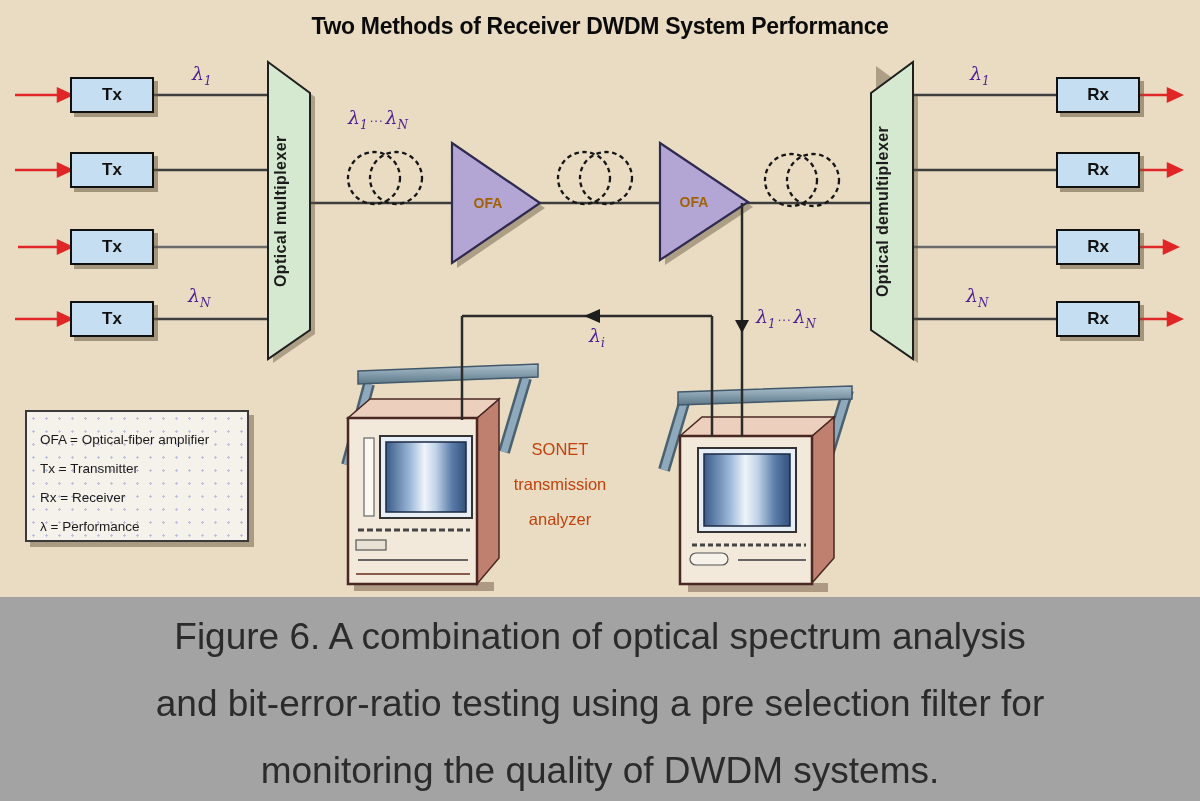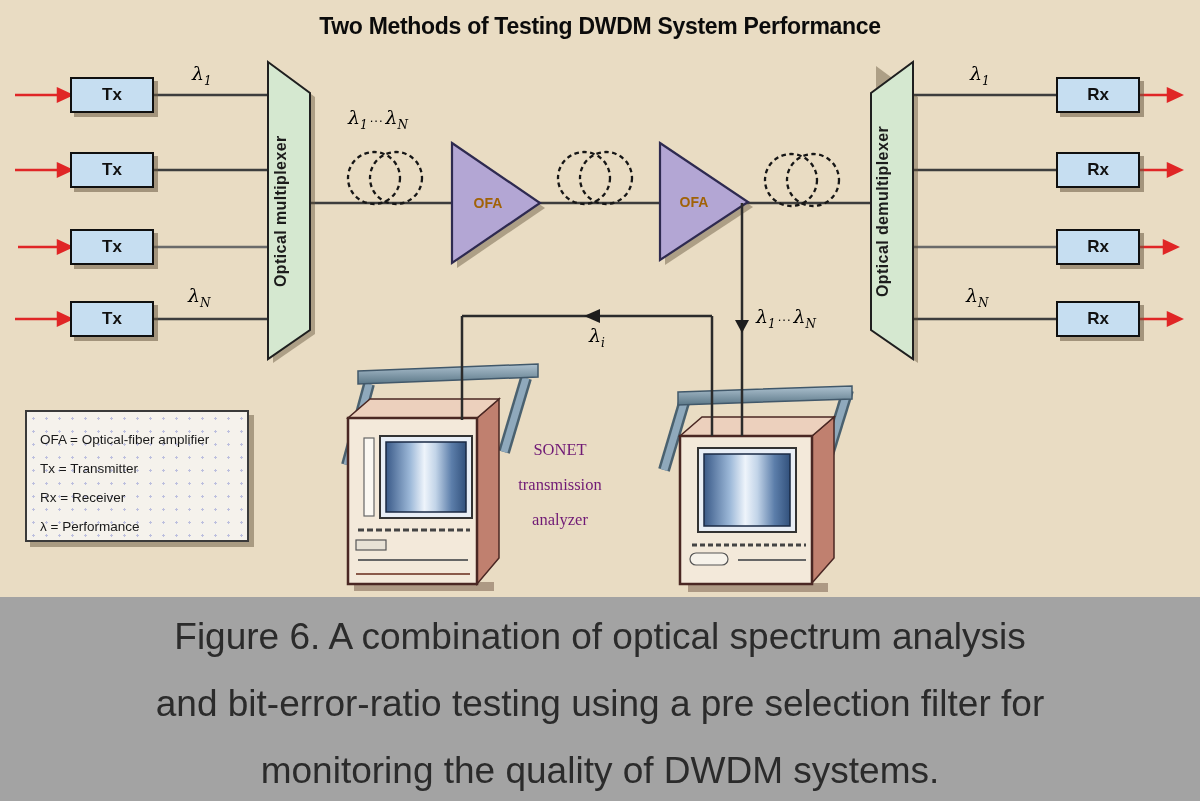--- a/index.html
+++ b/index.html
@@ -9,35 +9,35 @@
   .diagram svg { position:absolute; left:0; top:0; }
   .title { position:absolute; top:13px; left:0; width:100%; text-align:center;
            font-size:23px; font-weight:bold; color:#0b0b0b; letter-spacing:-0.3px; }
   .node-box { position:absolute; width:84px; height:36px; background:#c6def1;
               border:2.5px solid #101010; box-shadow:4px 4px 0 rgba(105,90,65,.55);
               display:flex; align-items:center; justify-content:center;
               font-weight:bold; font-size:17px; color:#111; box-sizing:border-box; }
   .vlabel { position:absolute; writing-mode:vertical-rl; transform:rotate(180deg);
             text-align:center; font-weight:bold; font-size:16px; color:#1c1c1c;
             letter-spacing:0.4px; }
-  .lam { position:absolute; font-size:19px; color:#000000; white-space:nowrap; }
+  .lam { position:absolute; font-size:19px; color:#4c1d95; white-space:nowrap; }
   .lam i { font-family:"DejaVu Serif", serif; font-style:italic; }
   .lam sub { font-size:12px; font-family:"DejaVu Serif", serif; font-style:italic; }
   .lam .dots { font-size:13px; letter-spacing:1px; position:relative; top:-2px; margin:0 2px; }
   .ofa-label { position:absolute; width:56px; text-align:center; font-weight:bold;
                font-size:14px; color:#a16207; }
   .legend { position:absolute; left:25px; top:410px; width:224px; height:132px;
             background-color:#f5f2ec;
             background-image:radial-gradient(circle, rgba(120,130,205,.45) 1.2px, transparent 1.4px);
             background-size:13px 13px;
             border:2px solid #3a3a3a; box-shadow:5px 5px 0 rgba(105,90,65,.5);
             box-sizing:border-box; padding:13px 0 0 13px;
             font-size:13.5px; font-weight:normal; line-height:29px; color:#1a1a1a; }
-  .inst-label { position:absolute; text-align:center; font-size:16.5px; color:#701a75;
-                line-height:35px;font-family:Liberation Serif, serif; }
+  .inst-label { position:absolute; text-align:center; font-size:16.5px; color:#c2410c;
+                line-height:35px; }
   .caption { position:absolute; left:0; top:597px; width:1200px; height:204px;
              background:#a3a3a3; text-align:center; color:#2b2b2b;
              font-size:37px; line-height:67px; padding-top:6px; box-sizing:border-box; }
 </style>
 </head>
 <body>
 
 <div class="figure">
   <div class="diagram">
 
@@ -149,21 +149,21 @@
       <g stroke="#2b2b2b" stroke-width="2.5" fill="none">
         <line x1="742" y1="203" x2="742" y2="436"></line>
         <line x1="462" y1="316" x2="712" y2="316"></line>
         <line x1="462" y1="316" x2="462" y2="420"></line>
         <line x1="712" y1="316" x2="712" y2="436"></line>
       </g>
       <polygon points="584,316 600,309 600,323" fill="#1d1d1d"></polygon>
       <polygon points="742,333 735,320 749,320" fill="#1d1d1d"></polygon>
     </svg>
 
-    <div class="title">Two Methods of Testing DWDM System Performance</div>
+    <div class="title">Two Methods of Receiver DWDM System Performance</div>
 
     <div class="node-box" style="left:70px;top:77px">Tx</div>
     <div class="node-box" style="left:70px;top:152px">Tx</div>
     <div class="node-box" style="left:70px;top:229px">Tx</div>
     <div class="node-box" style="left:70px;top:301px">Tx</div>
 
     <div class="node-box" style="left:1056px;top:77px">Rx</div>
     <div class="node-box" style="left:1056px;top:152px">Rx</div>
     <div class="node-box" style="left:1056px;top:229px">Rx</div>
     <div class="node-box" style="left:1056px;top:301px">Rx</div>

